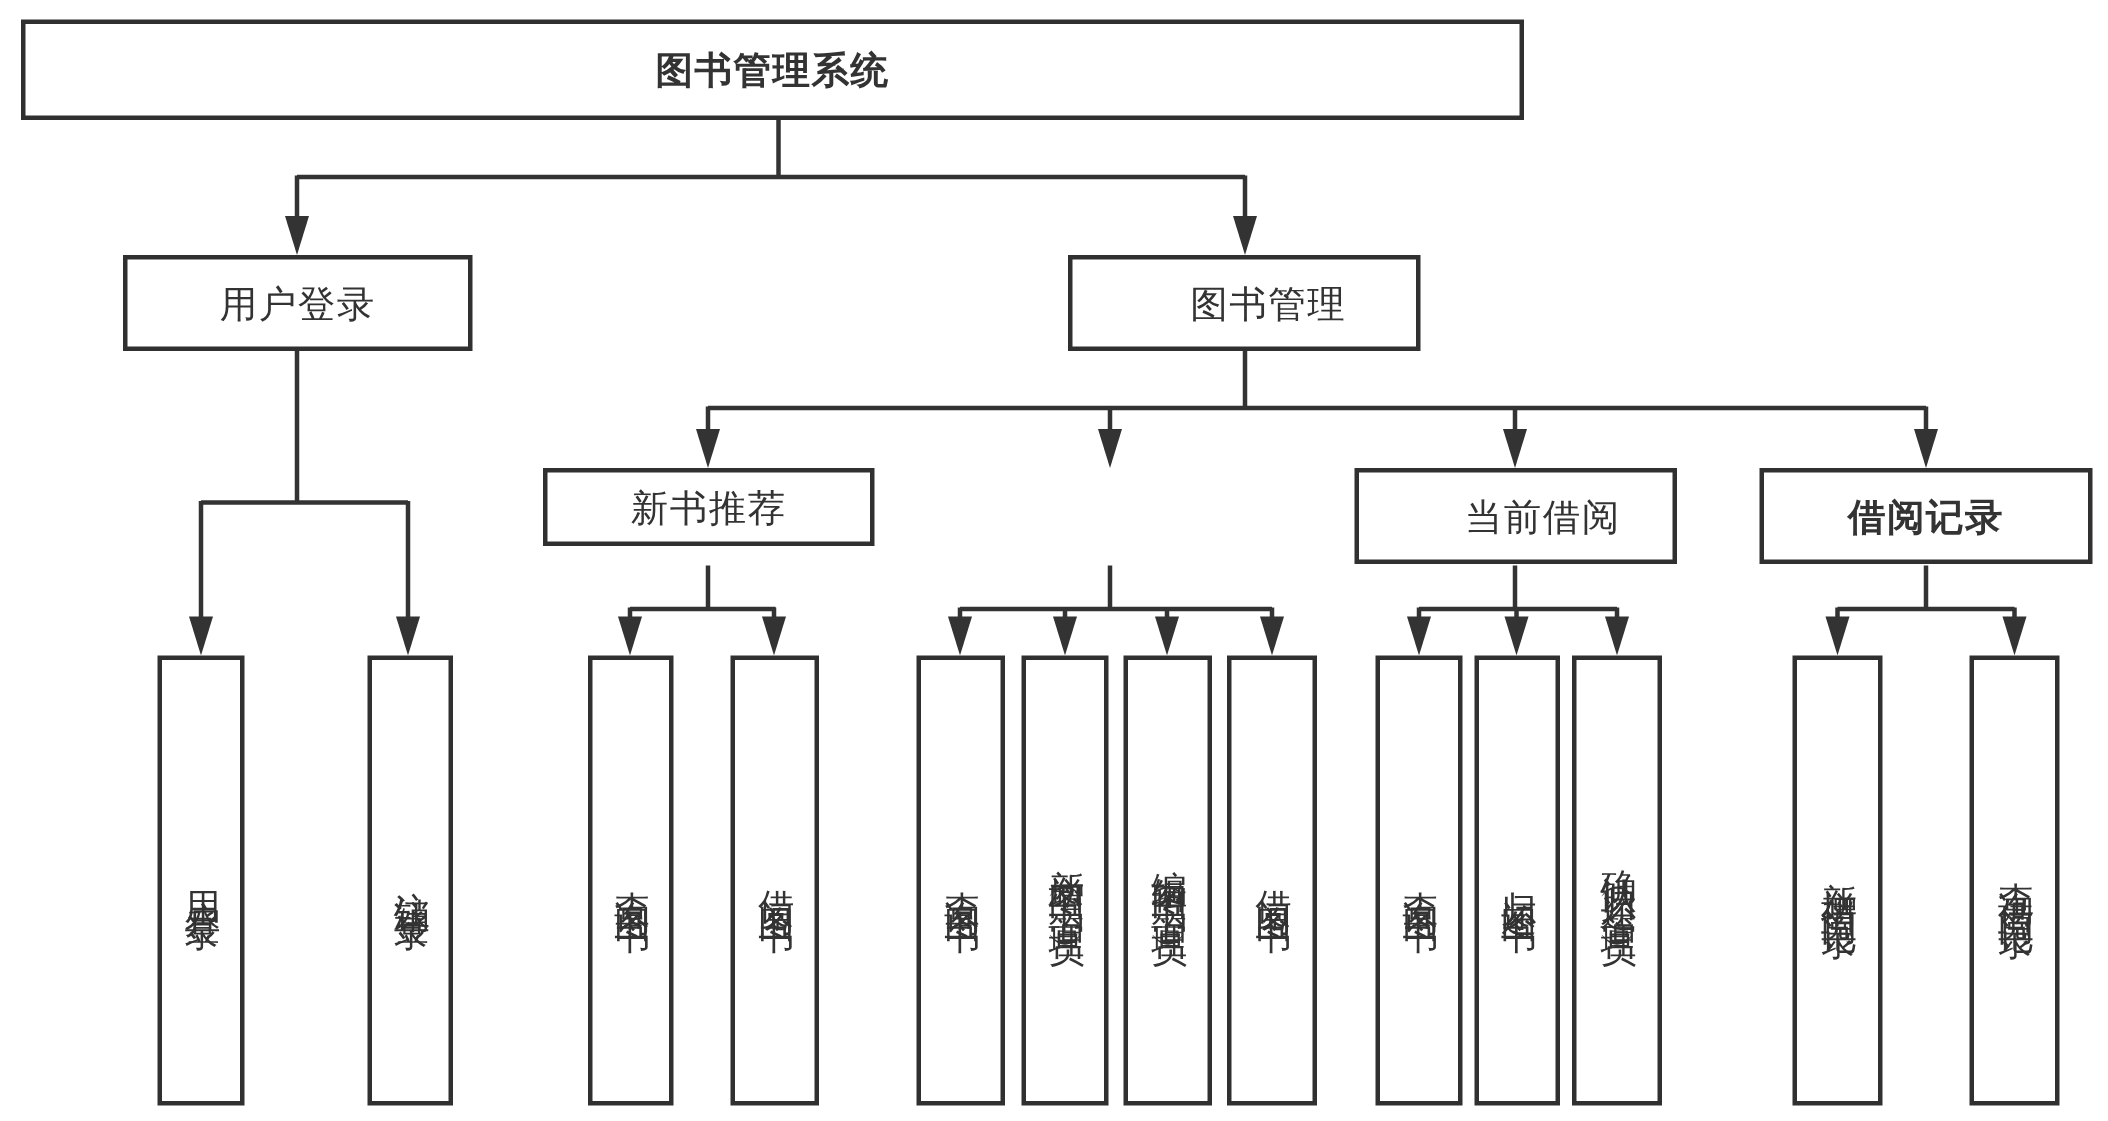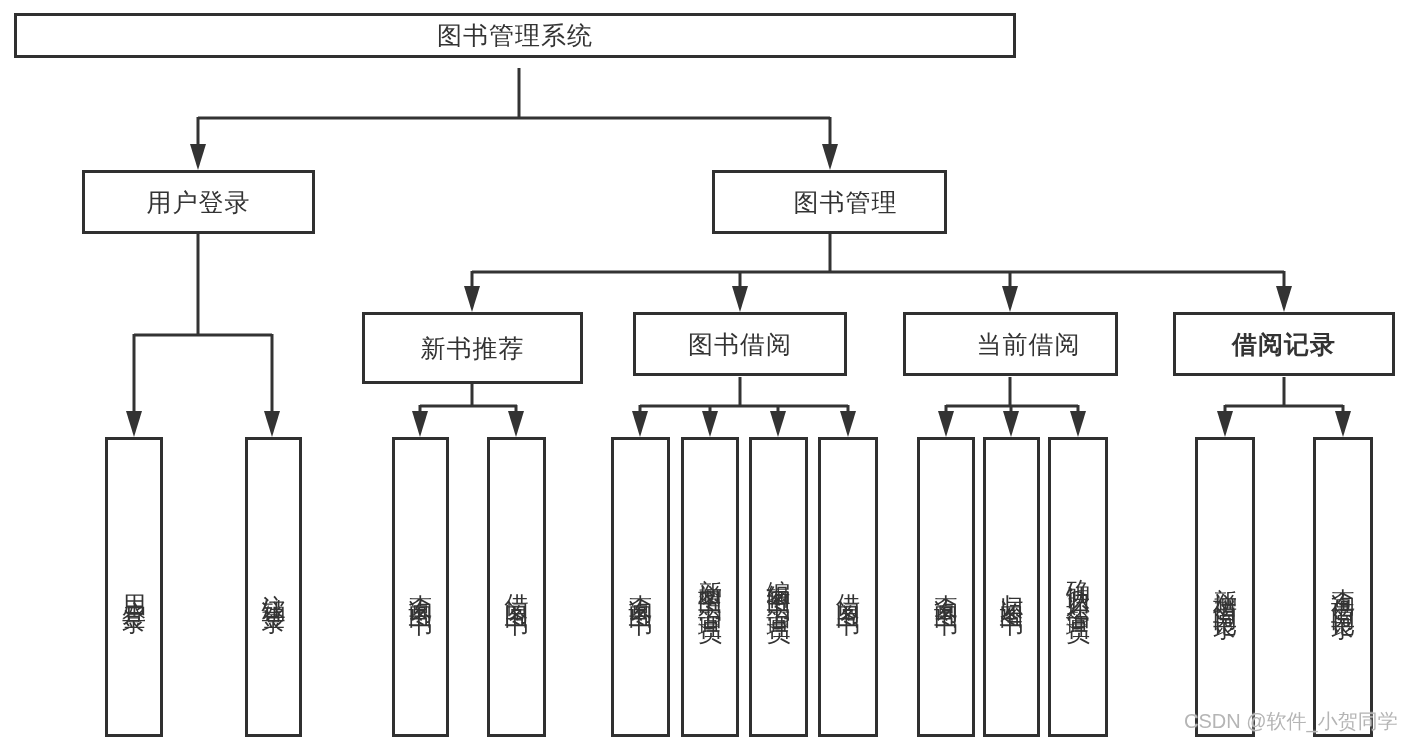--- a/index.html
+++ b/index.html
@@ -122,27 +122,26 @@
       <polygon points="770,411 786,411 778,437"></polygon>
       <polygon points="840,411 856,411 848,437"></polygon>
       <polygon points="938,411 954,411 946,437"></polygon>
       <polygon points="1003,411 1019,411 1011,437"></polygon>
       <polygon points="1070,411 1086,411 1078,437"></polygon>
       <polygon points="1217,411 1233,411 1225,437"></polygon>
       <polygon points="1335,411 1351,411 1343,437"></polygon>
     </g>
   </svg>
 
-  <div class="box h" style="left:14px; top:13px; width:1002px; height:45px;">图书管理系统</div>
+  <div class="box h" style="left:14px; top:13px; width:1002px; height:67px;font-weight:bold;">图书管理系统</div>
 
   <div class="box h" style="left:82px; top:170px; width:233px; height:64px;">用户登录</div>
   <div class="box h" style="left:712px; top:170px; width:235px; height:64px;padding-left:32px;">图书管理</div>
 
-  <div class="box h" style="left:362px; top:312px; width:221px; height:72px;">新书推荐</div>
-  <div class="box h" style="left:633px; top:312px; width:214px; height:64px;">图书借阅</div>
+  <div class="box h" style="left:362px; top:312px; width:221px; height:52px;">新书推荐</div>
   <div class="box h" style="left:903px; top:312px; width:215px; height:64px;padding-left:36px;">当前借阅</div>
   <div class="box h" style="left:1173px; top:312px; width:222px; height:64px;font-weight:bold;">借阅记录</div>
 
   <div class="box v" style="left:105px; top:437px; width:58px; height:300px;">用户登录</div>
   <div class="box v" style="left:245px; top:437px; width:57px; height:300px;">注销登录</div>
 
   <div class="box v" style="left:392px; top:437px; width:57px; height:300px;">查询图书</div>
   <div class="box v" style="left:487px; top:437px; width:59px; height:300px;">借阅图书</div>
 
   <div class="box v" style="left:611px; top:437px; width:59px; height:300px;">查询图书</div>
@@ -150,15 +149,14 @@
   <div class="box v" style="left:749px; top:437px; width:59px; height:300px;">编辑图书（管理员）</div>
   <div class="box v" style="left:818px; top:437px; width:60px; height:300px;">借阅图书</div>
 
   <div class="box v" style="left:917px; top:437px; width:58px; height:300px;">查询图书</div>
   <div class="box v" style="left:983px; top:437px; width:57px; height:300px;">归还图书</div>
   <div class="box v" style="left:1048px; top:437px; width:60px; height:300px;">确认归还（管理员）</div>
 
   <div class="box v" style="left:1195px; top:437px; width:60px; height:300px;">新增借阅记录</div>
   <div class="box v" style="left:1313px; top:437px; width:60px; height:300px;">查询借阅记录</div>
 
-  <div id="watermark">CSDN @软件_小贺同学</div>
 
 </div>
 
 </body></html>

